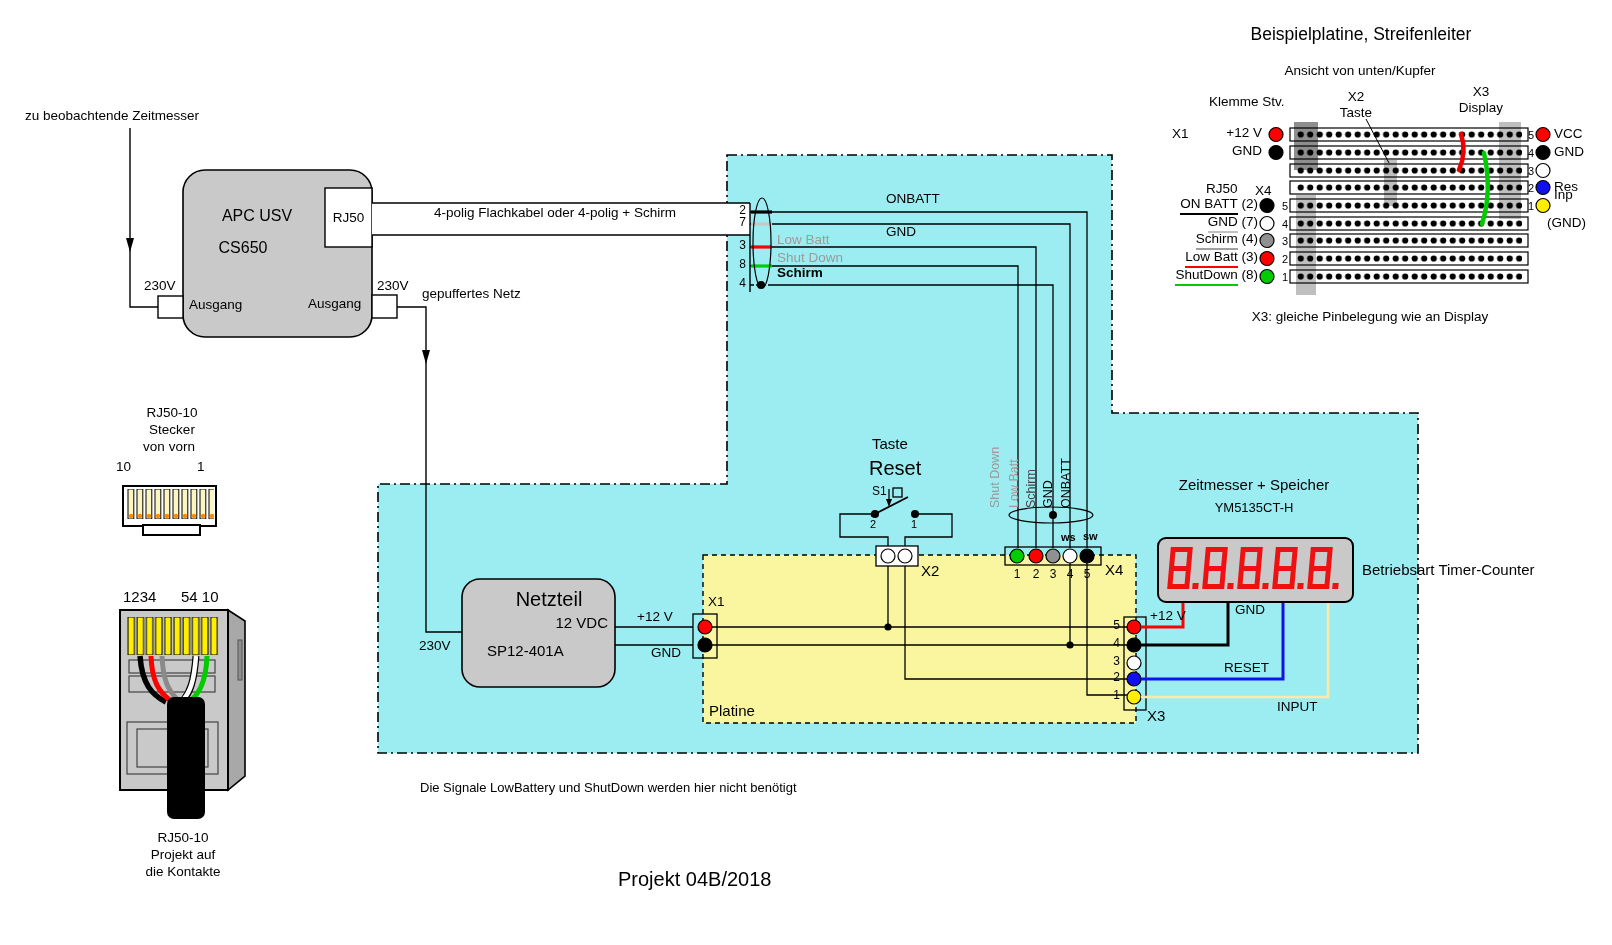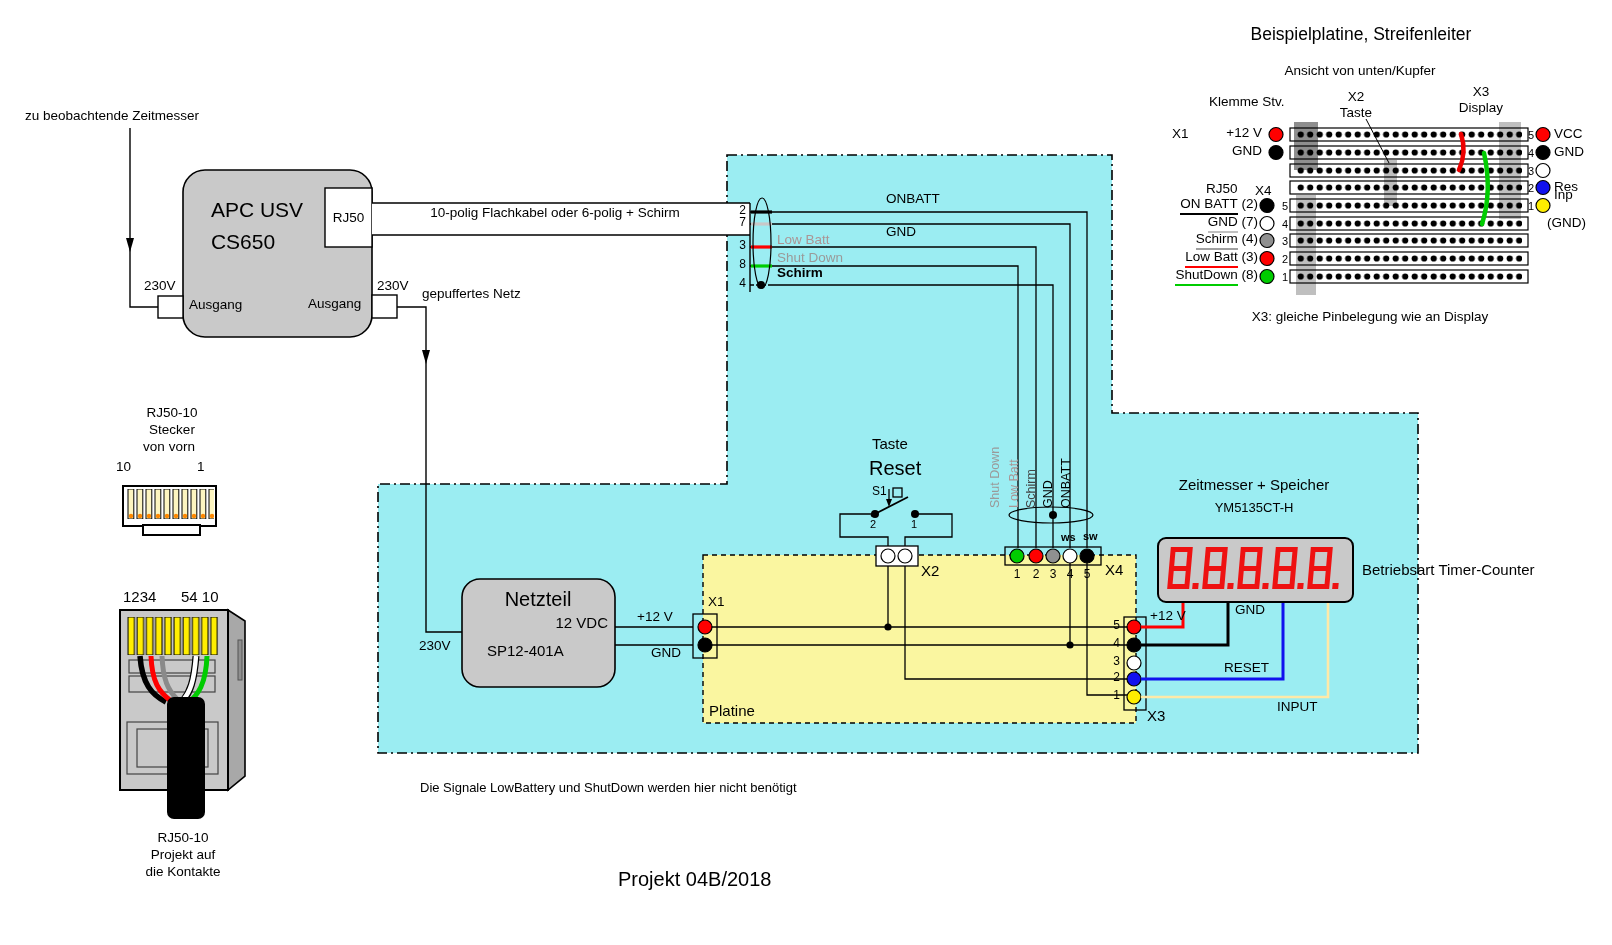--- a/index.html
+++ b/index.html
@@ -4,21 +4,21 @@
 <style>
   html,body{margin:0;padding:0;background:#fff;}
   #stage{position:relative;width:1612px;height:945px;background:#ffffff;overflow:hidden;
          font-family:"Liberation Sans",sans-serif;color:#000;}
   #stage svg{position:absolute;left:0;top:0;}
   .lbl{position:absolute;font-size:13.5px;line-height:1.1;white-space:nowrap;}
   .b{font-weight:bold;}
   .c{text-align:center;}
   .r{text-align:right;}
   .s11{font-size:11px;} .s12{font-size:12px;} .s13{font-size:13px;}
-  .s15{font-size:15px;} .s17{font-size:17.5px;} .s20{font-size:20px;} .s21{font-size:21px;}
+  .s15{font-size:15px;} .s17{font-size:17.5px;} .s20{font-size:20px;} .s21{font-size:16px;margin-top:9px;}
   .gray{color:#9a9a9a;} .gray2{color:#ab9595;}
   .vlab{position:absolute;font-size:12.5px;white-space:nowrap;transform-origin:0 100%;transform:rotate(-90deg);}
   .un{display:inline-block;border-bottom:2px solid #000;padding-bottom:1px;}
   .un-k{border-color:#000;} .un-w{border-color:#c0c0c0;} .un-g{border-color:#a0a0a0;}
   .un-r{border-color:#ff0000;} .un-gr{border-color:#00cc00;}
   
   .seg-display{position:absolute;left:1169px;top:547px;display:flex;align-items:flex-end;
                transform:skewX(-5deg);}
   .digit{position:relative;width:22px;height:42px;border:5px solid #ee1111;box-sizing:border-box;}
   .digit::after{content:"";position:absolute;left:-1px;right:-1px;top:50%;height:5px;margin-top:-2.5px;background:#ee1111;}
@@ -270,33 +270,33 @@
 
 <span class="lbl s21 c" style="left:197px;top:198px;width:120px">APC USV</span>
 <span class="lbl s21 c" style="left:183px;top:230px;width:120px">CS650</span>
 <span class="lbl c" style="left:325px;top:211px;width:47px">RJ50</span>
 <span class="lbl" style="left:189px;top:298px">Ausgang</span>
 <span class="lbl" style="left:308px;top:297px">Ausgang</span>
 <span class="lbl" style="left:144px;top:279px">230V</span>
 <span class="lbl" style="left:377px;top:279px">230V</span>
 <span class="lbl" style="left:422px;top:287px">gepuffertes Netz</span>
 
-<span class="lbl c" style="left:400px;top:206px;width:310px">10-polig Flachkabel oder 6-polig + Schirm</span>
+<span class="lbl c" style="left:400px;top:206px;width:310px">4-polig Flachkabel oder 4-polig + Schirm</span>
 <span class="lbl s12 r" style="left:732px;top:204px;width:14px">2</span>
 <span class="lbl s12 r" style="left:732px;top:216px;width:14px">7</span>
 <span class="lbl s12 r" style="left:732px;top:239px;width:14px">3</span>
 <span class="lbl s12 r" style="left:732px;top:258px;width:14px">8</span>
 <span class="lbl s12 r" style="left:732px;top:277px;width:14px">4</span>
 <span class="lbl" style="left:886px;top:192px">ONBATT</span>
 <span class="lbl" style="left:886px;top:225px">GND</span>
 <span class="lbl gray2" style="left:777px;top:233px">Low Batt</span>
 <span class="lbl gray" style="left:777px;top:251px">Shut Down</span>
 <span class="lbl b" style="left:777px;top:266px">Schirm</span>
 
-<span class="lbl s20 c" style="left:473px;top:588px;width:130px">Netzteil</span>
+<span class="lbl s20 c" style="left:484px;top:588px;width:130px">Netzteil</span>
 <span class="lbl s15 r" style="left:500px;top:615px;width:108px">12 VDC</span>
 <span class="lbl s15" style="left:487px;top:643px">SP12-401A</span>
 <span class="lbl" style="left:419px;top:639px">230V</span>
 <span class="lbl" style="left:637px;top:610px">+12 V</span>
 <span class="lbl" style="left:651px;top:646px">GND</span>
 <span class="lbl" style="left:708px;top:595px">X1</span>
 
 <span class="lbl s15" style="left:872px;top:436px">Taste</span>
 <span class="lbl s20" style="left:869px;top:457px">Reset</span>
 <span class="lbl s12" style="left:872px;top:485px">S1</span>

